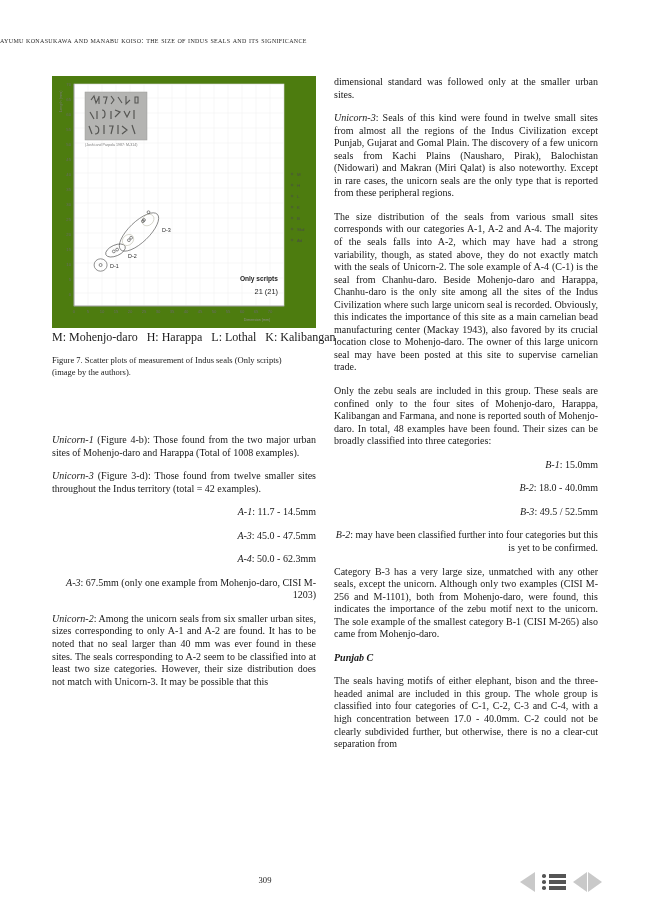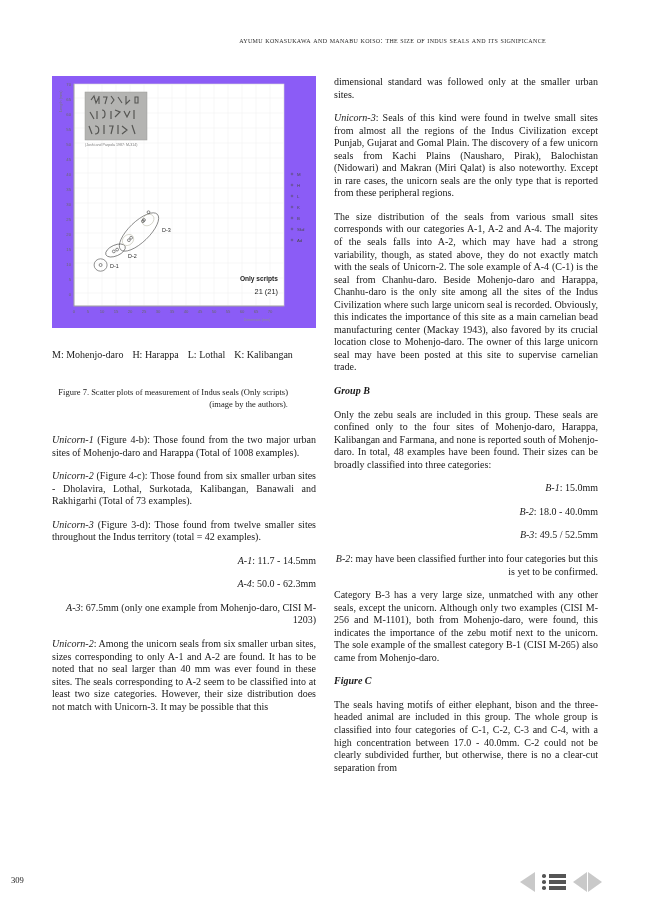--- a/index.html
+++ b/index.html
@@ -15,21 +15,21 @@
     color: #1c1c1c;
     overflow: hidden;
   }
 
   
   .running-head {
     position: absolute;
     top: 36px;
     left: 0;
     width: 546px;
-    text-align: right;
+    text-align: left;
     font-size: 8.1px;
     letter-spacing: 0.32px;
     color: #2a2a2a;
     font-variant: small-caps;
     text-transform: lowercase;
     white-space: nowrap;
   }
   .running-head::first-letter { }
 
   
@@ -65,58 +65,57 @@
   .figure-wrap {
     position: absolute;
     left: 52px;
     top: 76px;
     width: 264px;
   }
   .plot {
     position: relative;
     width: 264px;
     height: 252px;
-    background: #8b5cf6;
+    background: #4d7c0f;
     box-sizing: border-box;
   }
   .plot svg { display: block; }
 
   .plot-legendkey {
-    margin-top: 22px;
-    font-size: 10px;
+    margin-top: 4px;
+    font-size: 12px;
     line-height: 10.4px;
     color: #1a1a1a;
     width: 240px;
   }
   .plot-legendkey .kline { white-space: nowrap; }
   .plot-legendkey .kent { margin-right: 9px; }
 
   .fig-caption {
-    margin-top: 27px;
+    margin-top: 13px;
     font-size: 8.5px;
     line-height: 11.6px;
     color: #1a1a1a;
     width: 236px;
-    text-align: right;
   }
 
   
   .footer {
     position: absolute;
     left: 0;
     top: 872px;
     width: 650px;
     height: 34px;
   }
   .page-number {
     position: absolute;
-    left: 11px;
+    left: 4px;
     top: 3px;
     width: 522px;
-    text-align: left;
+    text-align: center;
     font-size: 8.6px;
     color: #1a1a1a;
   }
   .nav-controls {
     position: absolute;
     right: 48px;
     top: 0px;
     display: flex;
     align-items: center;
     gap: 7px;
@@ -316,29 +315,29 @@
   </div>
 
   <div class="fig-caption">Figure 7. Scatter plots of measurement of Indus seals (Only scripts) (image by the authors).</div>
 </div>
 
 <div class="col col-left" style="top:434px;">
   <p>
     <span class="ital">Unicorn-1</span><span> (Figure 4-b): Those found from the two major urban sites of Mohenjo-daro and Harappa (Total of 1008 examples).</span>
   </p>
   <p>
-    <span class="ital">Unicorn-2</span><span> (Figure 4-c): Those found from six smaller urban sites - Dholavira, Lothal, Surkotada, Kalibangan, Banawali and Rakhigarhi (Total of 73 examples).</span>
-  </p>
-  <p>
     <span class="ital">Unicorn-3</span><span> (Figure 3-d): Those found from twelve smaller sites throughout the Indus territory (total = 42 examples).</span>
   </p>
 
   <div class="catblock">
     <p class="catline">
       <span class="ital">A-1</span><span>: 11.7 - 14.5mm</span>
+    </p>
+    <p class="catline">
+      <span class="ital">A-3</span><span>: 45.0 - 47.5mm</span>
     </p>
     <p class="catline">
       <span class="ital">A-4</span><span>: 50.0 - 62.3mm</span>
     </p>
     <p class="catline">
       <span class="ital">A-3</span><span>: 67.5mm (only one example from Mohenjo-daro, CISI M-1203)</span>
     </p>
   </div>
 
   <p>
@@ -348,42 +347,41 @@
 
 <div class="col col-right">
   <p>dimensional standard was followed only at the smaller urban sites.</p>
 
   <p>
     <span class="ital">Unicorn-3</span><span>: Seals of this kind were found in twelve small sites from almost all the regions of the Indus Civilization except Punjab, Gujarat and Gomal Plain. The discovery of a few unicorn seals from Kachi Plains (Nausharo, Pirak), Balochistan (Nidowari) and Makran (Miri Qalat) is also noteworthy. Except in rare cases, the unicorn seals are the only type that is reported from these peripheral regions.</span>
   </p>
 
   <p>The size distribution of the seals from various small sites corresponds with our categories A-1, A-2 and A-4. The majority of the seals falls into A-2, which may have had a strong variability, though, as stated above, they do not exactly match with the seals of Unicorn-2. The sole example of A-4 (C-1) is the seal from Chanhu-daro. Beside Mohenjo-daro and Harappa, Chanhu-daro is the only site among all the sites of the Indus Civilization where such large unicorn seal is recorded. Obviously, this indicates the importance of this site as a main carnelian bead manufacturing center (Mackay 1943), also favored by its crucial location close to Mohenjo-daro. The owner of this large unicorn seal may have been posted at this site to supervise carnelian trade.</p>
 
-  <p class="grouphead">Group B</p>
 
   <p>Only the zebu seals are included in this group. These seals are confined only to the four sites of Mohenjo-daro, Harappa, Kalibangan and Farmana, and none is reported south of Mohenjo-daro. In total, 48 examples have been found. Their sizes can be broadly classified into three categories:</p>
 
   <div class="catblock">
     <p class="catline">
       <span class="ital">B-1</span><span>: 15.0mm</span>
     </p>
     <p class="catline">
       <span class="ital">B-2</span><span>: 18.0 - 40.0mm</span>
     </p>
     <p class="catline">
       <span class="ital">B-3</span><span>: 49.5 / 52.5mm</span>
     </p>
     <p class="catline">
       <span class="ital">B-2</span><span>: may have been classified further into four categories but this is yet to be confirmed.</span>
     </p>
   </div>
 
   <p>Category B-3 has a very large size, unmatched with any other seals, except the unicorn. Although only two examples (CISI M-256 and M-1101), both from Mohenjo-daro, were found, this indicates the importance of the zebu motif next to the unicorn. The sole example of the smallest category B-1 (CISI M-265) also came from Mohenjo-daro.</p>
 
-  <p class="grouphead">Figure C</p>
+  <p class="grouphead">Punjab C</p>
 
   <p>The seals having motifs of either elephant, bison and the three-headed animal are included in this group. The whole group is classified into four categories of C-1, C-2, C-3 and C-4, with a high concentration between 17.0 - 40.0mm. C-2 could not be clearly subdivided further, but otherwise, there is no a clear-cut separation from</p>
 </div>
 
 <div class="footer">
   <div class="page-number">309</div>
 
   <div class="nav-controls">
     <div class="tri tri-left"></div>
     <div class="list-icon">

